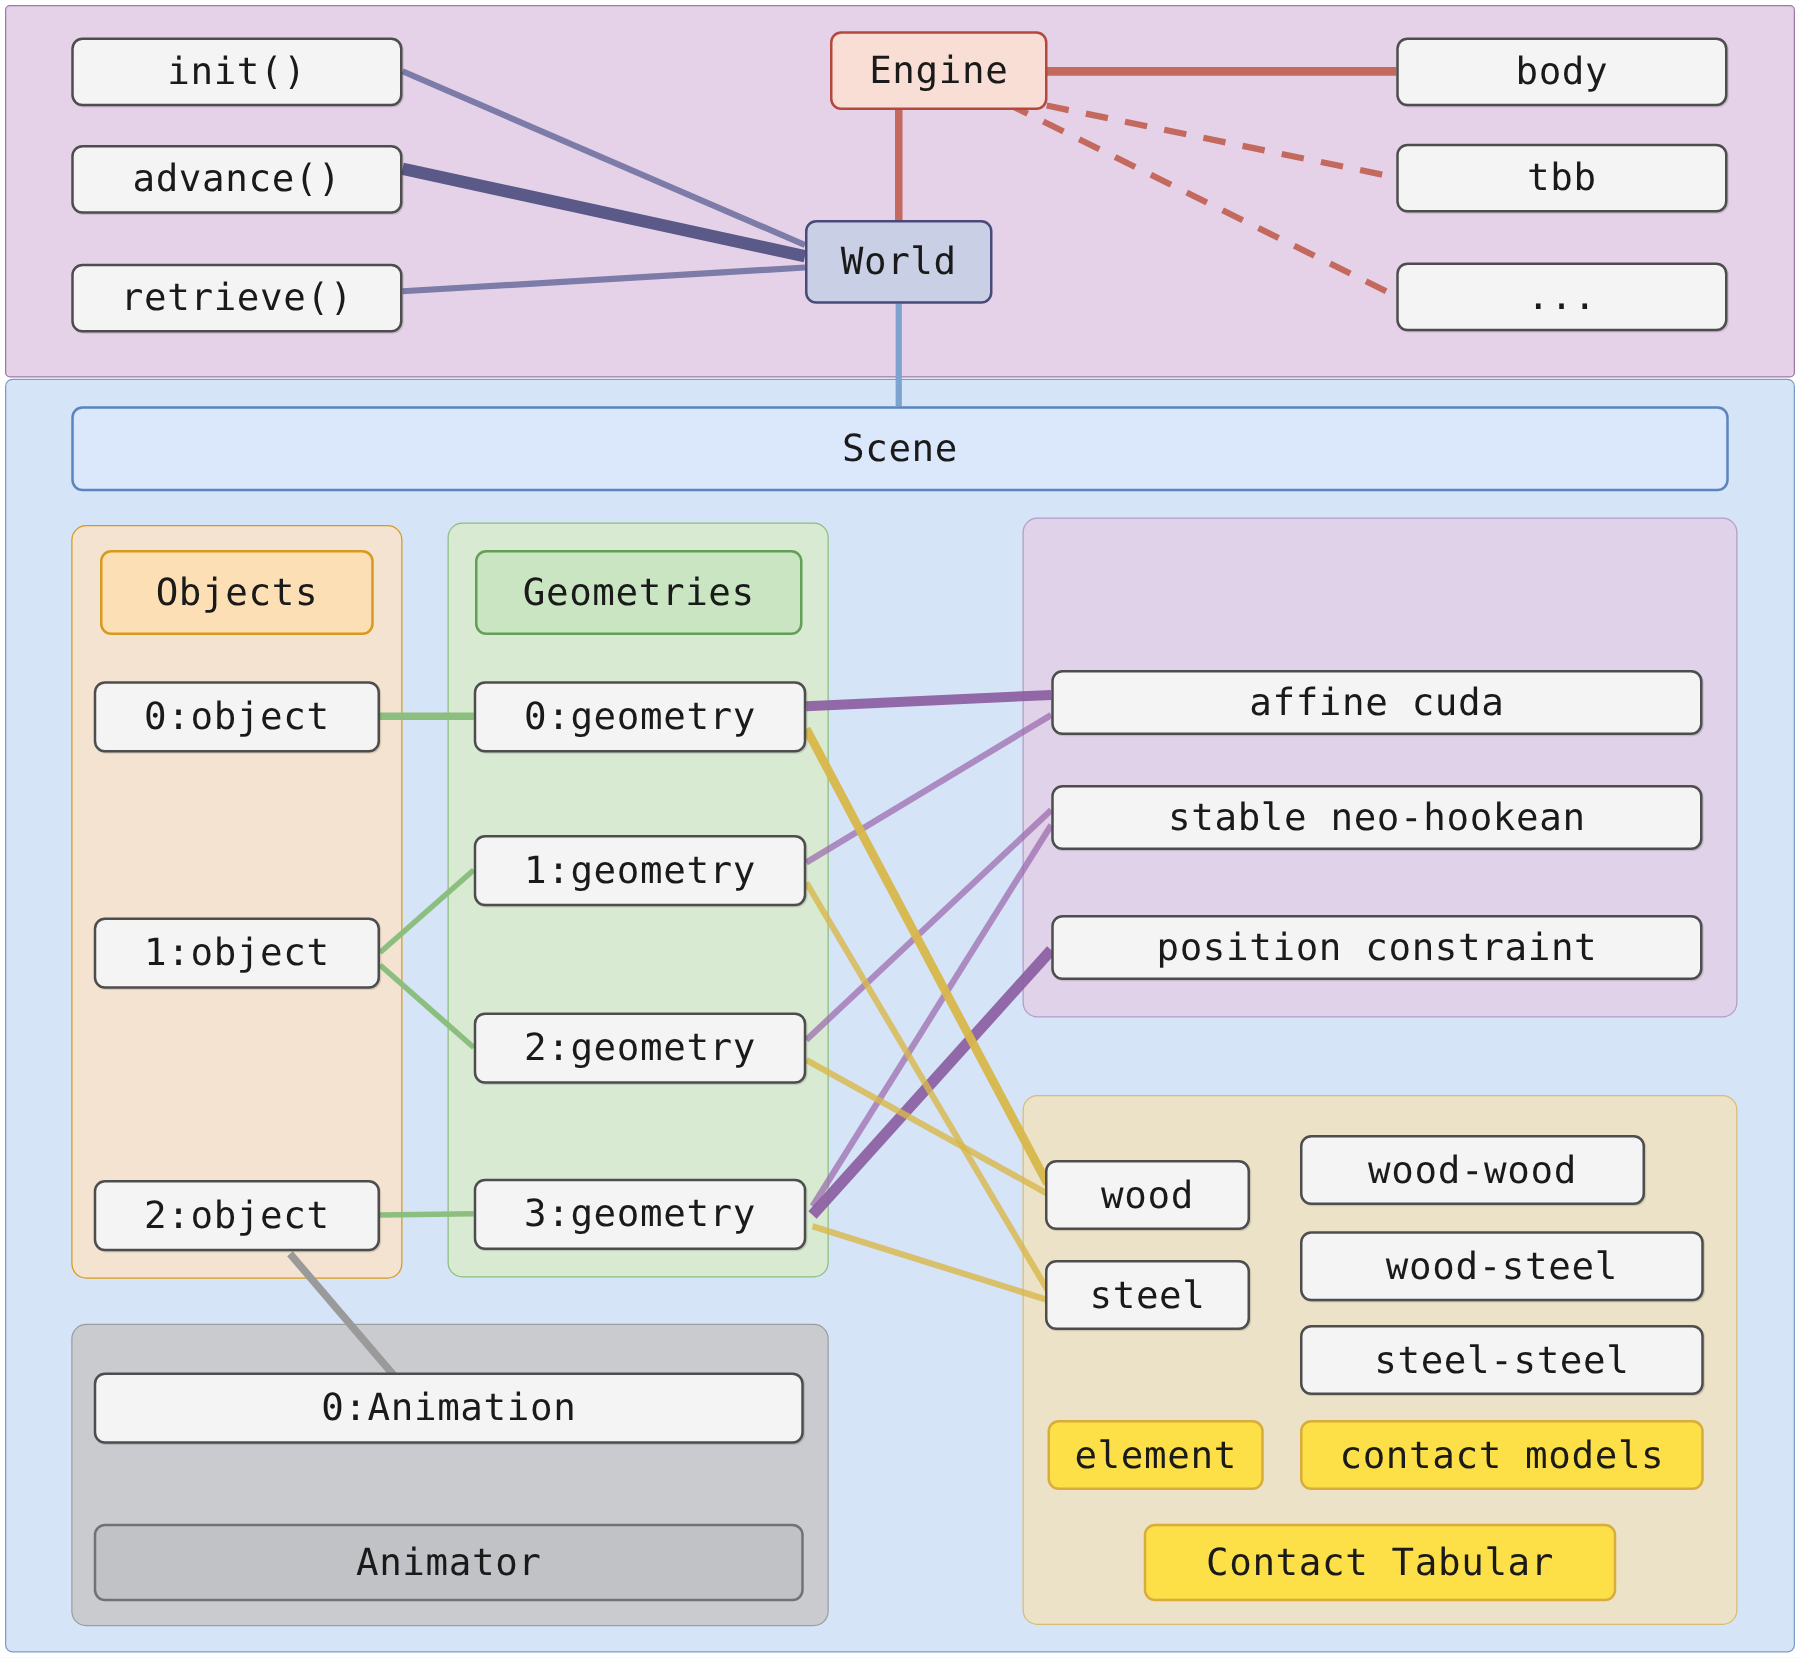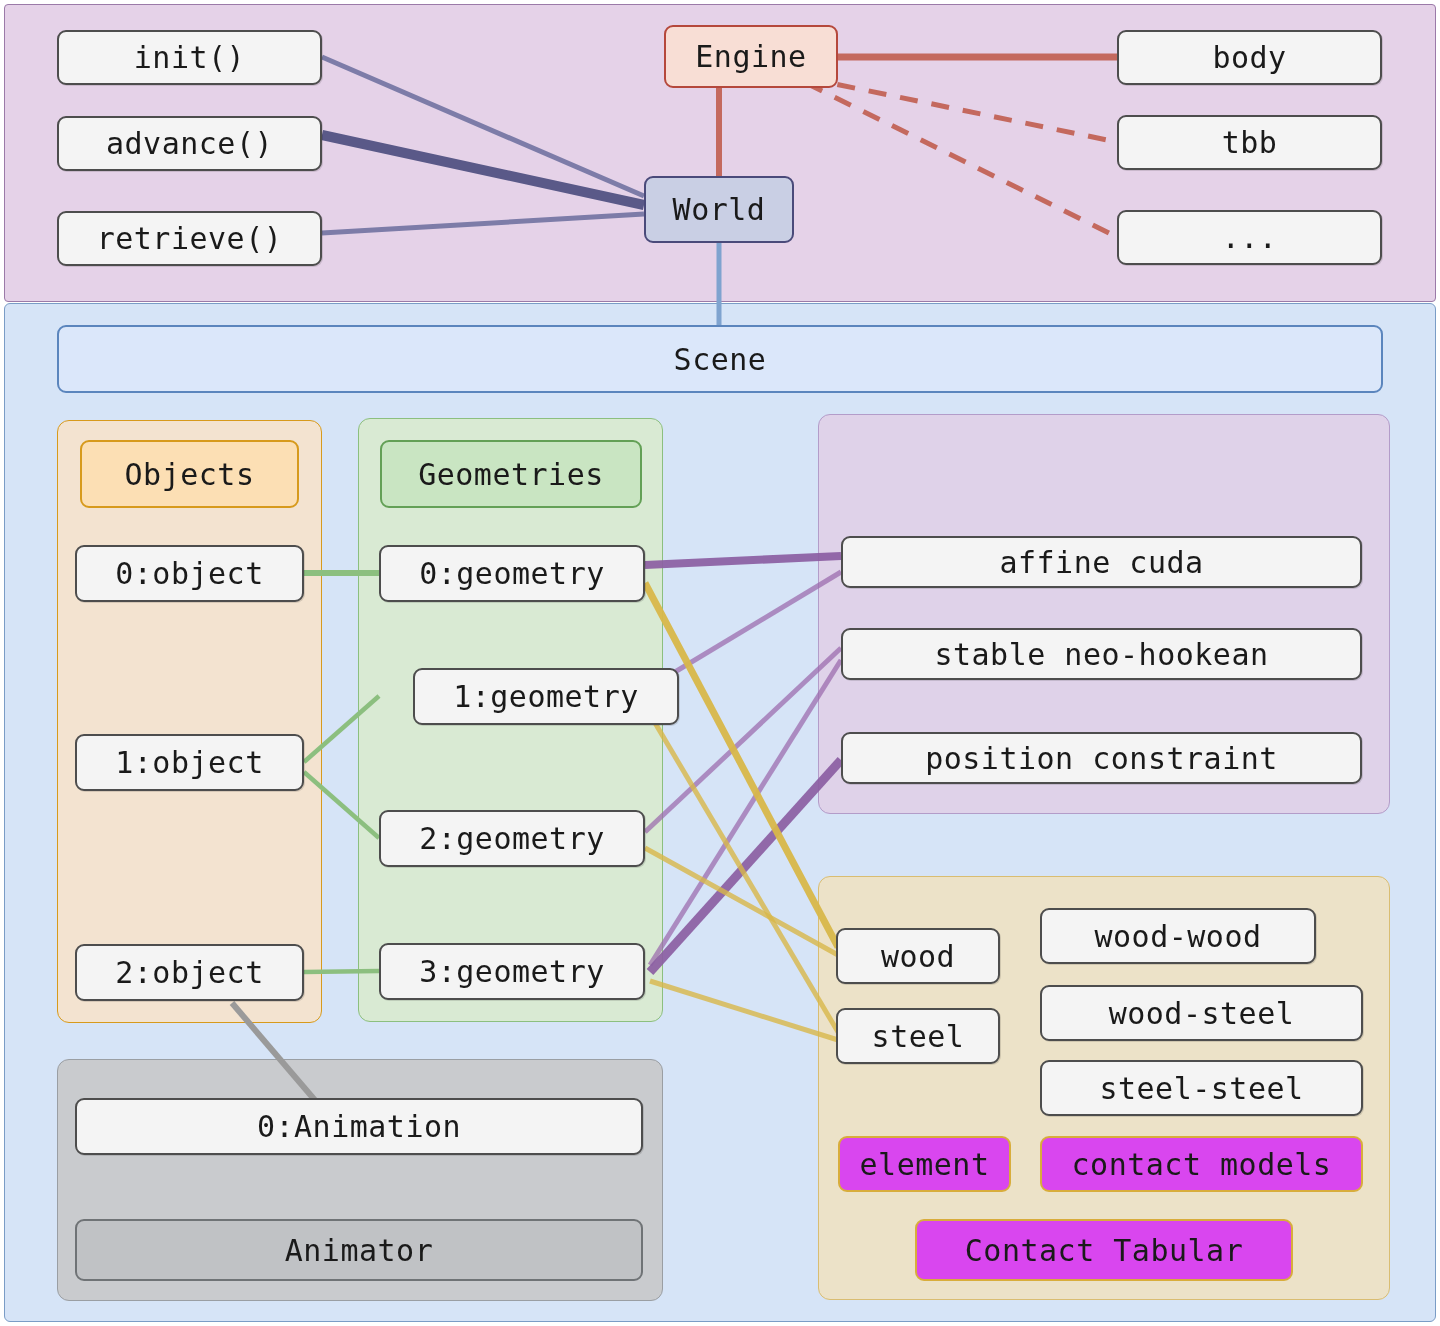--- a/index.html
+++ b/index.html
@@ -16,21 +16,21 @@
         border-radius:9px;font-size:30px;letter-spacing:.5px;color:#1a1a1a;white-space:nowrap;z-index:6;}
   .plain{background:#f4f4f4;border:2.2px solid #4d4d4d;box-shadow:1px 1px 0 rgba(0,0,0,.12);}
 
   
   #engine-node{background:#f8ded5;border:2.2px solid #b5483c;}
   #world-node{background:#c9cfe4;border:2.2px solid #4a4a7a;}
   #scene-node{background:#dbe7fa;border:2.2px solid #5b85bd;}
   .hdr-objects{background:#fcdfb4;border:2.2px solid #d79a1c;}
   .hdr-geometries{background:#c9e5c2;border:2.2px solid #63a056;}
   .hdr-constitution{background:#e3cfe6;border:2.2px solid #a473b5;}
-  .hdr-contact{background:#d946ef;border:2.2px solid #d8ad3c;}
+  .hdr-contact{background:#fde047;border:2.2px solid #d8ad3c;}
 
   
   .group{position:absolute;box-sizing:border-box;border-radius:12px;z-index:2;}
   #objects-group{left:57px;top:420px;width:265px;height:603px;background:#f3e3d0;border:1.8px solid #d79a1c;}
   #geometries-group{left:358px;top:418px;width:305px;height:604px;background:#d9ead3;border:1.8px solid #8cbf7f;}
   #constitution-group{left:818px;top:414px;width:572px;height:400px;background:#dfd2e9;border:1.8px solid #b39cc9;}
   #contact-group{left:818px;top:876px;width:572px;height:424px;background:#ece2c8;border:1.8px solid #d9bd72;}
   #animator-group{left:57px;top:1059px;width:606px;height:242px;background:#c9cbce;border:1.8px solid #9a9ea3;}
 
   
@@ -140,21 +140,21 @@
     </div>
 
   <div class="node hdr-geometries" style="left:380px;top:440px;width:262px;height:68px;">
       <span>Geometries</span>
     </div>
 
   <div class="node plain" style="left:379px;top:545px;width:266px;height:57px;">
       <span>0:geometry</span>
     </div>
 
-  <div class="node plain" style="left:379px;top:668px;width:266px;height:57px;margin-left:34px;">
+  <div class="node plain" style="left:379px;top:668px;width:266px;height:57px;">
       <span>1:geometry</span>
     </div>
 
   <div class="node plain" style="left:379px;top:810px;width:266px;height:57px;">
       <span>2:geometry</span>
     </div>
 
   <div class="node plain" style="left:379px;top:943px;width:266px;height:57px;">
       <span>3:geometry</span>
     </div>

